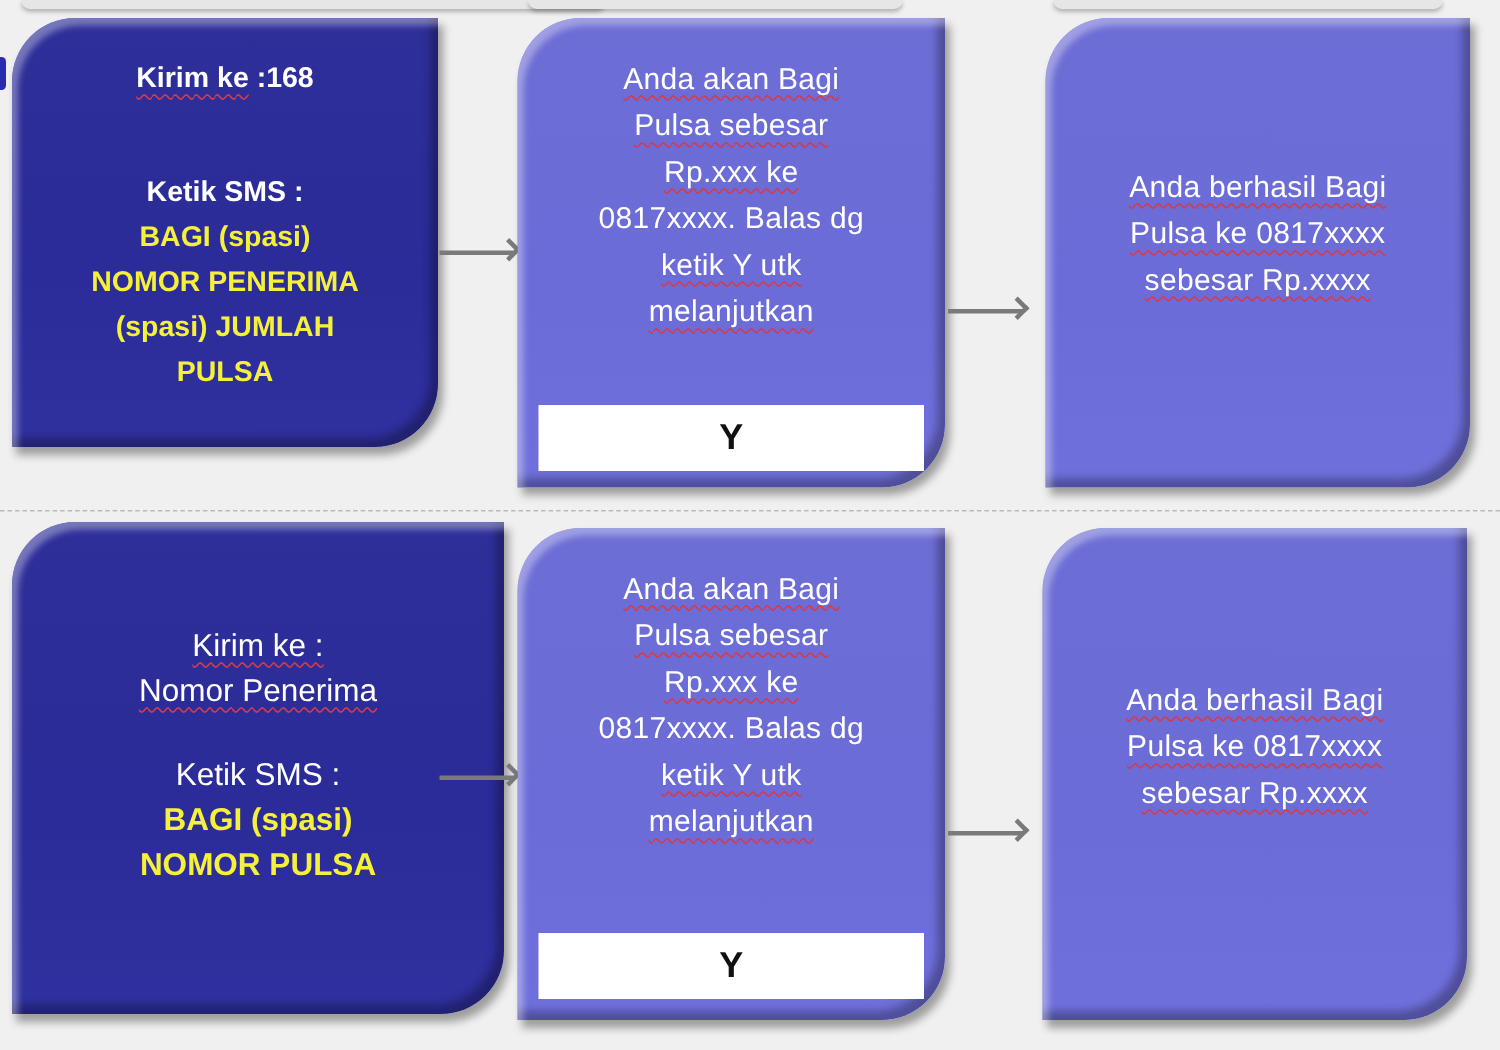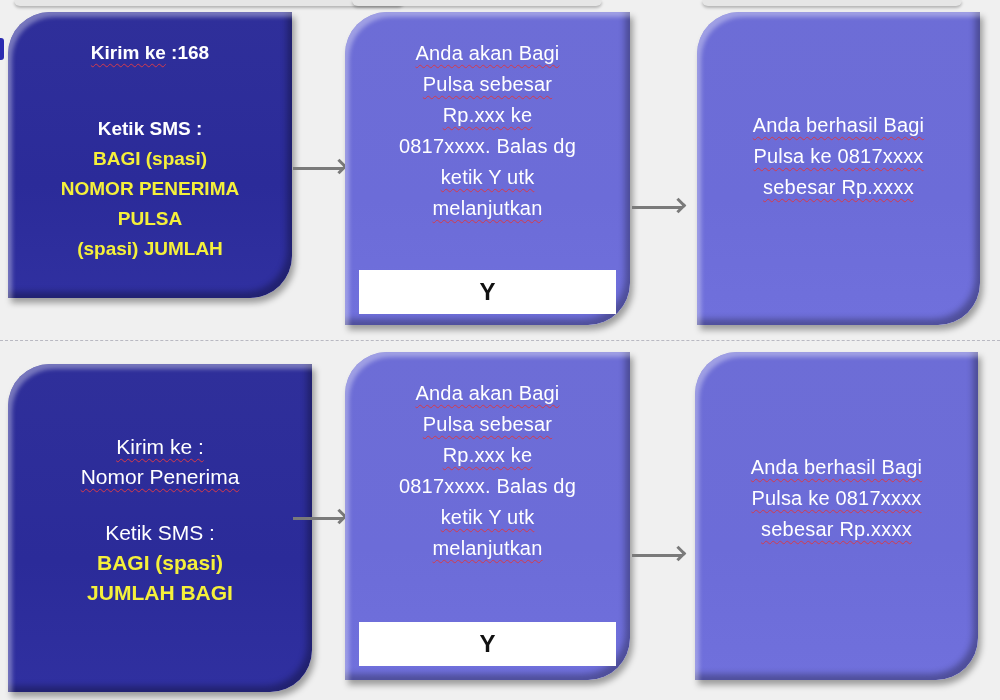--- a/index.html
+++ b/index.html
@@ -72,22 +72,22 @@
 <div class="box dark" style="left:8px;top:12px;width:284px;height:286px;">
   <div class="txt" style="padding-top:26px;">
     <div>
       <span class="sq">Kirim ke</span>
       <span>:168</span>
     </div>
     <div style="height:46px;"></div>
     <div>Ketik SMS :</div>
     <div class="yellow">BAGI (spasi)</div>
     <div class="yellow">NOMOR  PENERIMA</div>
+    <div class="yellow">(spasi)  JUMLAH</div>
     <div class="yellow">PULSA</div>
-    <div class="yellow">(spasi)  JUMLAH</div>
   </div>
 </div>
 
 <div class="arrow" style="left:293px;top:167px;width:50px;"></div>
 
 <div class="box light" style="left:345px;top:12px;width:285px;height:313px;">
   <div class="txt" style="padding-top:26px;">
     <div class="sq">Anda akan Bagi</div>
     <div class="sq">Pulsa sebesar</div>
     <div class="sq">Rp.xxx ke</div>
@@ -103,28 +103,28 @@
 <div class="box light" style="left:697px;top:12px;width:283px;height:313px;">
   <div class="txt" style="padding-top:98px;">
     <div class="sq">Anda berhasil  Bagi</div>
     <div class="sq">Pulsa ke 0817xxxx</div>
     <div class="sq">sebesar Rp.xxxx</div>
   </div>
 </div>
 
 <div class="separator"></div>
 
-<div class="box dark" style="left:8px;top:364px;width:304px;height:328px;">
+<div class="box dark" style="left:8px;top:348px;width:328px;height:328px;">
   <div class="txt" style="padding-top:68px;font-size:21px;">
     <div class="sq" style="font-weight:normal;">Kirim ke :</div>
     <div class="sq" style="font-weight:normal;">Nomor  Penerima</div>
     <div style="height:26px;"></div>
     <div style="font-weight:normal;">Ketik SMS :</div>
     <div class="yellow">BAGI (spasi)</div>
-    <div class="yellow">JUMLAH  BAGI</div>
+    <div class="yellow">NOMOR  PULSA</div>
   </div>
 </div>
 
 <div class="arrow" style="left:293px;top:517px;width:50px;"></div>
 
 <div class="box light" style="left:345px;top:352px;width:285px;height:328px;">
   <div class="txt" style="padding-top:26px;">
     <div class="sq">Anda akan Bagi</div>
     <div class="sq">Pulsa sebesar</div>
     <div class="sq">Rp.xxx ke</div>

